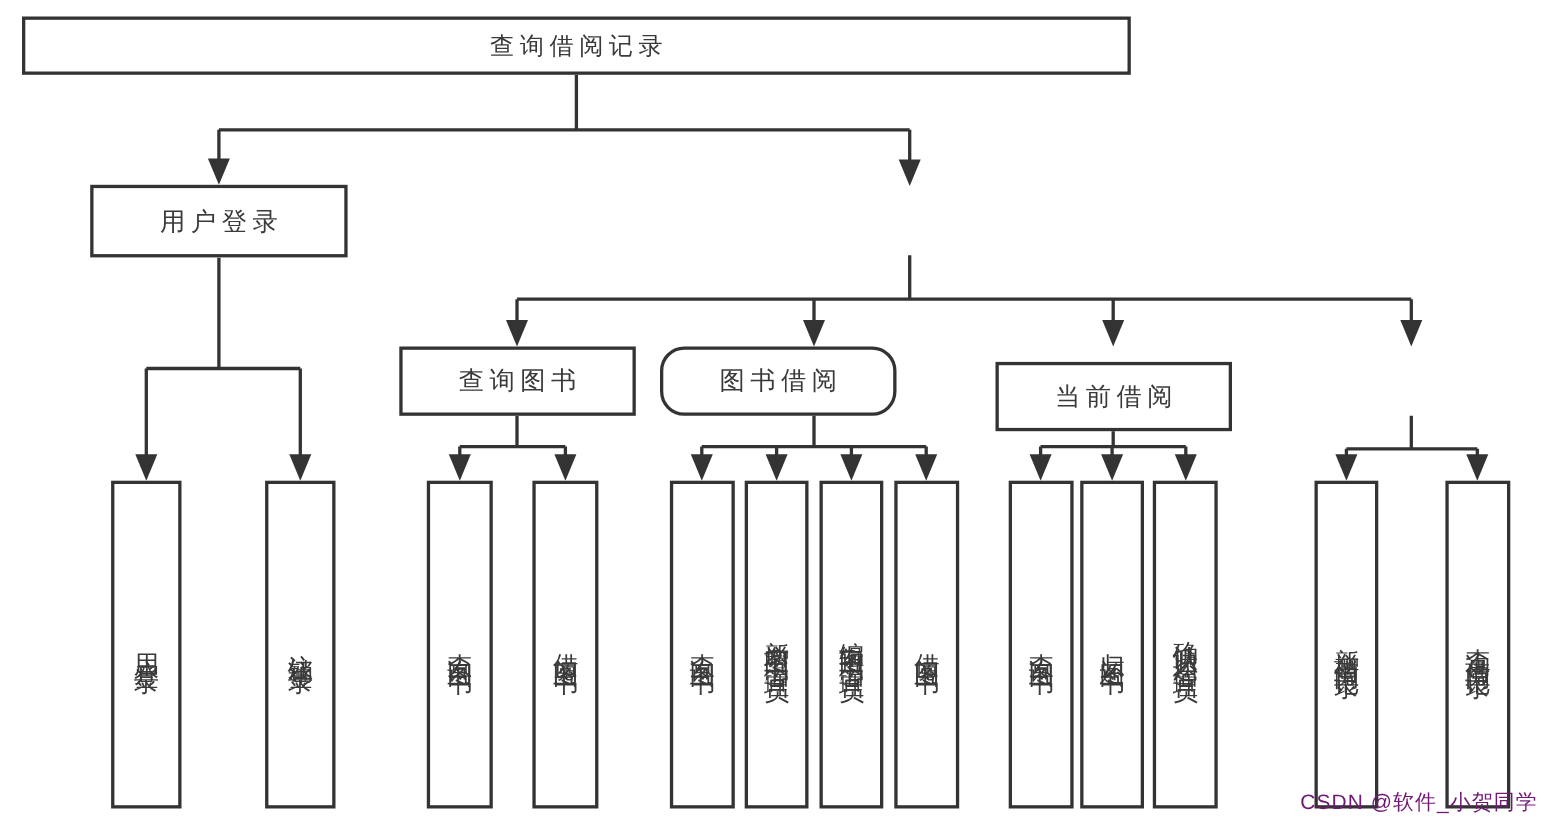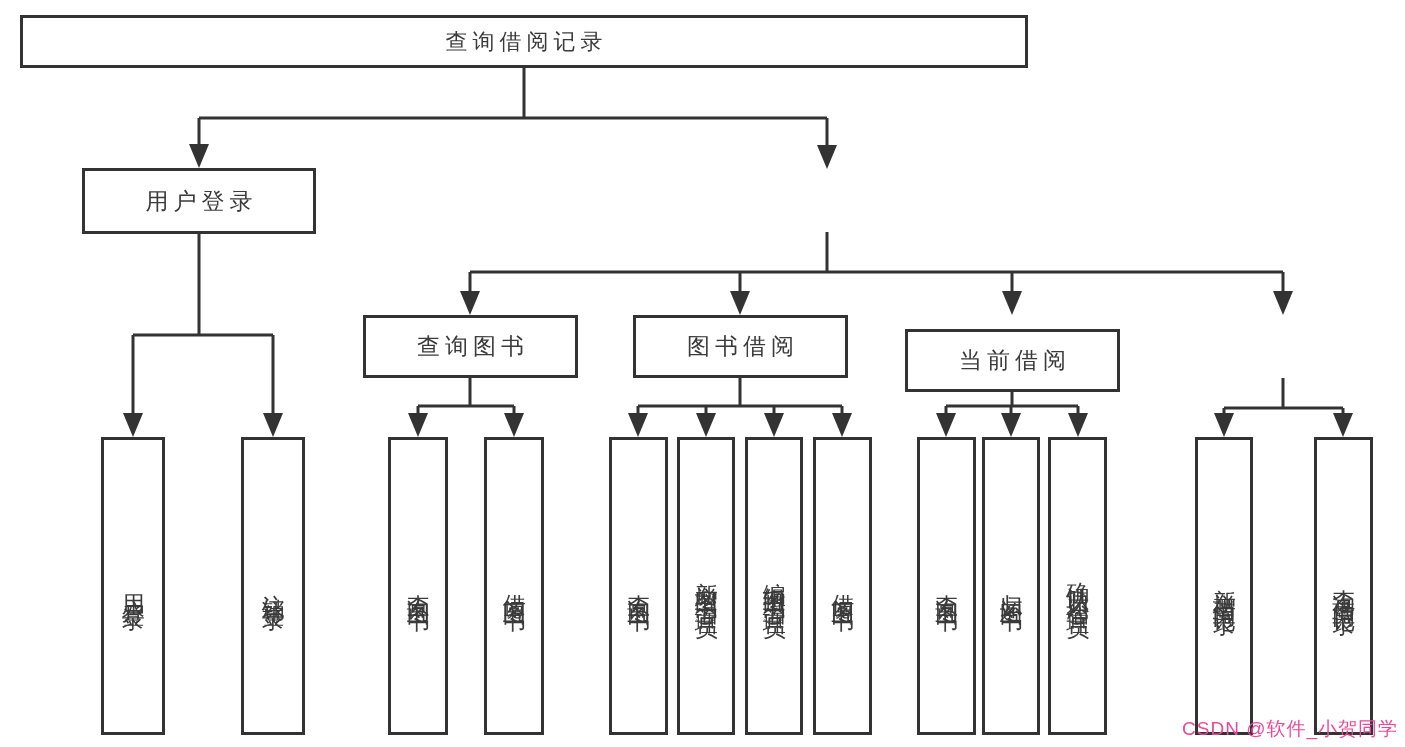--- a/index.html
+++ b/index.html
@@ -41,21 +41,21 @@
     letter-spacing: 5px;
     line-height: 1.1;
     white-space: nowrap;
   }
   .watermark {
     position: absolute;
     right: 7px;
     bottom: 5px;
     font-size: 19px;
     letter-spacing: 1px;
-    color: #ec4899;
+    color: #701a75;
   }
 </style>
 </head>
 <body>
 
 <div class="stage">
 
   <svg class="connectors" viewBox="0 0 1405 747">
     <path fill="none" stroke="#333333" stroke-width="3" d="
       M524 68 V118 M199 118 H827 M199 118 V150 M827 118 V150
@@ -92,21 +92,21 @@
     <span class="lbl">查询借阅记录</span>
   </div>
 
   <div class="node h-node" style="left:82px; top:168px; width:234px; height:66px;">
     <span class="lbl">用户登录</span>
   </div>
 
   <div class="node h-node" style="left:363px; top:315px; width:215px; height:63px;">
     <span class="lbl">查询图书</span>
   </div>
-  <div class="node h-node" style="left:633px; top:315px; width:215px; height:63px;">
+  <div class="node h-node" style="left:600px; top:315px; width:215px; height:63px;border-radius:22px;">
     <span class="lbl">图书借阅</span>
   </div>
   <div class="node h-node" style="left:905px; top:329px; width:215px; height:63px;">
     <span class="lbl">当前借阅</span>
   </div>
 
   <div class="node v-node" style="left:101px; top:437px; width:64px; height:298px;">
     <span class="lbl">用户登录</span>
   </div>
   <div class="node v-node" style="left:241px; top:437px; width:64px; height:298px;">

